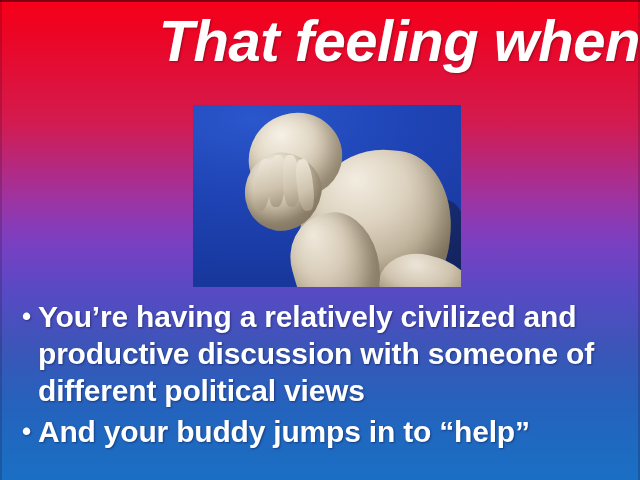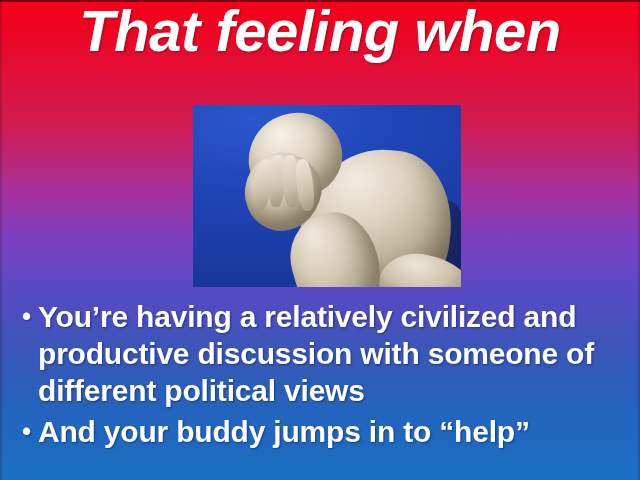--- a/index.html
+++ b/index.html
@@ -43,23 +43,23 @@
     height: 480px;
     background: rgba(30,0,20,0.18);
   }
   #side-hairline-l { left: 0; }
   #side-hairline-r { right: 0; }
 
   
   #title {
     position: absolute;
     left: 0;
-    top: 0;
+    top: 10px;
     width: 640px;
-    text-align: center;
+    text-align: right;
     color: #ffffff;
     font-size: 58px;
     line-height: 62px;
     font-weight: bold;
     font-style: italic;
     letter-spacing: -0.5px;
     white-space: nowrap;
     text-shadow:
       1px 1px 2px rgba(90,0,10,0.55),
       0 0 1px rgba(255,255,255,0.35);

